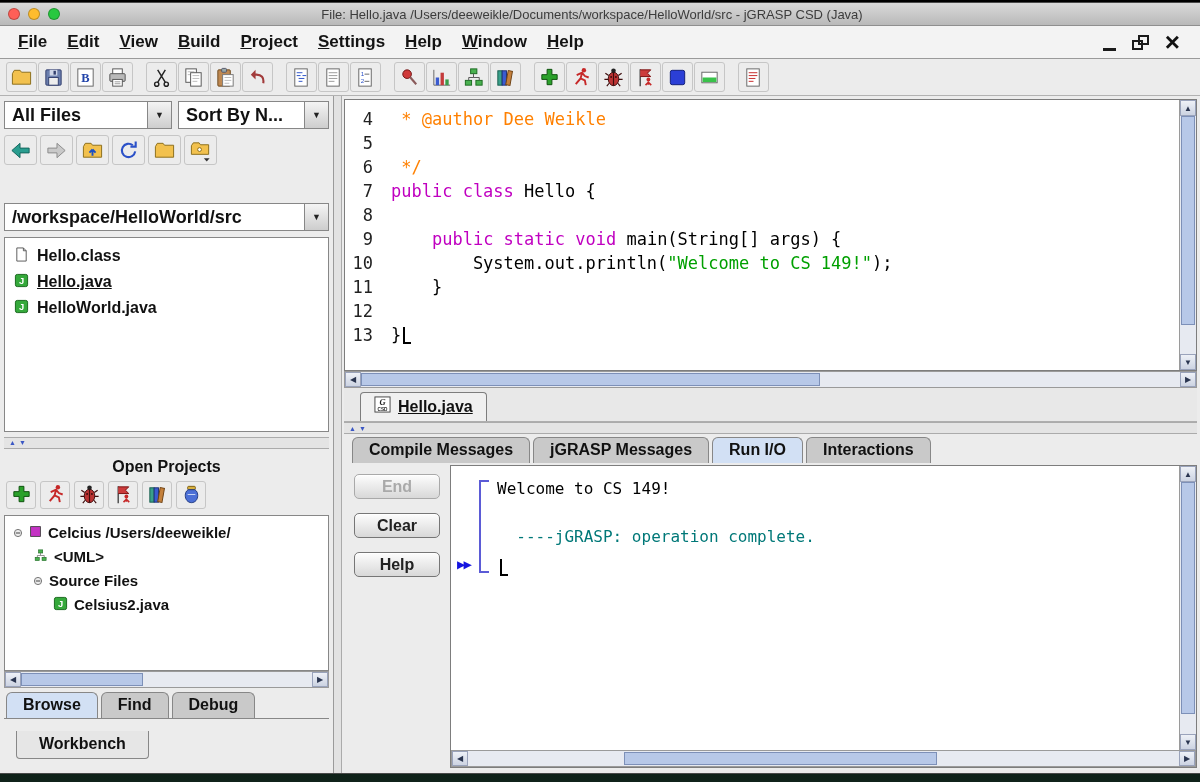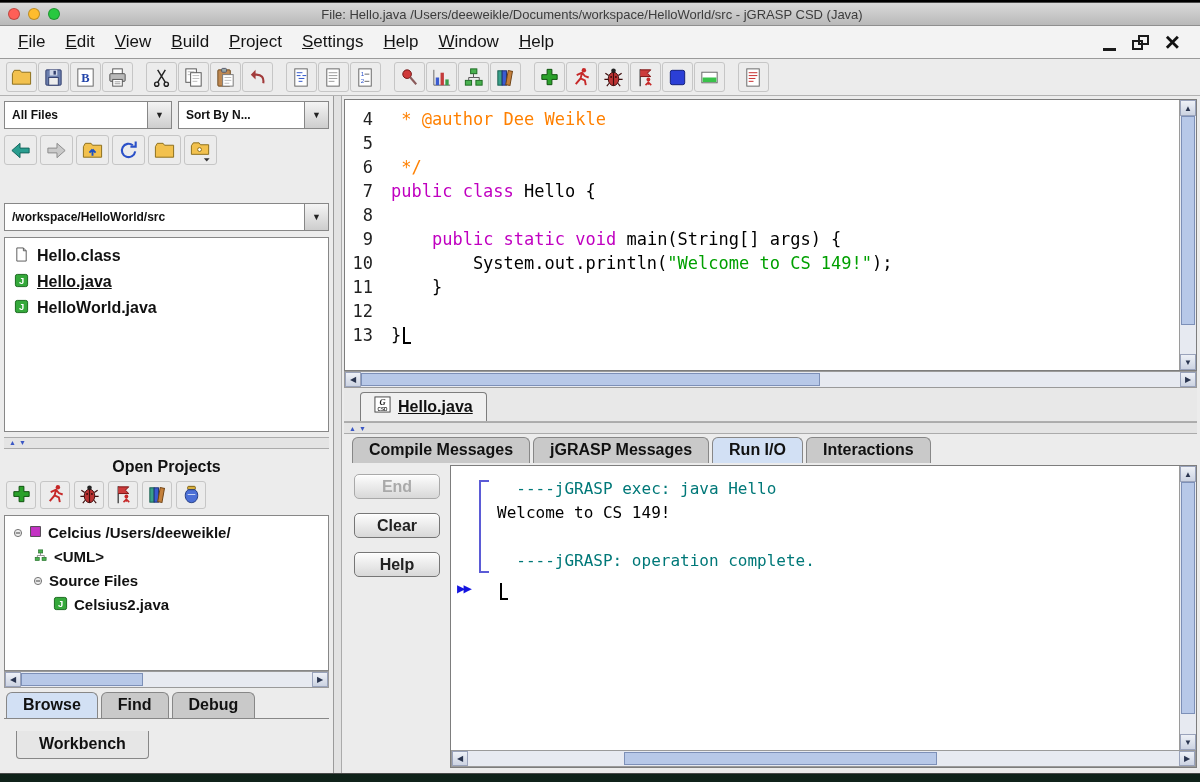--- a/index.html
+++ b/index.html
@@ -19,21 +19,21 @@
         border:1px solid rgba(0,0,0,.25); }
   .tl.red{ background:var(--mac_close); } .tl.yellow{ background:var(--mac_minimize); }
   .tl.green{ background:var(--mac_zoom); }
   .title-text { position:absolute; left:44px; right:60px; text-align:center; font-size:13px;
                 color:#3c3c3c; white-space:nowrap; overflow:hidden; }
 
   
   .menubar { height:33px; flex:none; background:#f3f3f3; border-bottom:1px solid #9a9a9a;
              display:flex; align-items:center; padding:0 8px; }
   .menu-items { display:flex; align-items:center; }
-  .menu-item { font-size:17px; font-weight:normal; color:#141414; padding:0 10px; cursor:default; }
+  .menu-item { font-size:17px; font-weight:bold; color:#141414; padding:0 10px; cursor:default; }
   .menu-item::first-letter { text-decoration:underline; }
   .win-controls { margin-left:auto; display:flex; align-items:center; gap:16px; padding-right:12px; }
   .wc { display:inline-block; }
   .wc.min i { display:block; width:13px; height:3px; background:#1a1a1a; margin-top:14px; }
   .wc.restore { position:relative; width:17px; height:15px; }
   .wc.restore i { position:absolute; right:0; top:0; width:11px; height:10px; border:2px solid #1a1a1a; }
   .wc.restore b { position:absolute; left:0; bottom:0; width:11px; height:10px; border:2px solid #1a1a1a; background:#f3f3f3; }
   .wc.close { font-size:26px; font-weight:bold; line-height:22px; color:#111; }
 
   
@@ -45,21 +45,21 @@
 
   
   .main { flex:1; display:flex; min-height:0; }
   .left { width:334px; flex:none; display:flex; flex-direction:column;
           background:#ececec; border-right:1px solid #9a9a9a; padding:5px 4px 2px 4px; }
   .vsplit { width:8px; flex:none; background:#e2e2e2; border-right:1px solid #ababab; }
   .right { flex:1; display:flex; flex-direction:column; min-width:0; padding:3px 3px 3px 2px; }
 
   
   .combo { display:flex; align-items:stretch; border:1px solid #878787; background:#fff; height:28px; }
-  .cval { flex:1; display:flex; align-items:center; padding:0 7px; font-size:12px; font-weight:bold;
+  .cval { flex:1; display:flex; align-items:center; padding:0 7px; font-size:18px; font-weight:bold;
           white-space:nowrap; overflow:hidden; color:#111; }
   .carr { width:24px; flex:none; display:flex; align-items:center; justify-content:center;
           background:linear-gradient(#f4f4f4,#cdcdcd); border-left:1px solid #878787;
           font-size:9px; color:#222; }
   .combo-row { display:flex; gap:6px; margin-bottom:6px; }
   .combo.filter { width:168px; } .combo.sortc { flex:1;text-align:center; } .combo.path { margin-bottom:6px;margin-top:32px; }
 
   .nav-row { display:flex; align-items:center; gap:3px; margin-bottom:6px; }
   .navbtn { width:33px; height:30px; display:flex; align-items:center; justify-content:center;
             border:1px solid #c6c6c6; border-radius:3px; }
@@ -587,21 +587,20 @@
           <div class="btn-col">
               <div class="mbtn disabled">End</div>
               <div class="mbtn">Clear</div>
               <div class="mbtn">Help</div>
             </div>
           <div class="out-wrap">
             <div class="out-main">
               <div class="out-area">
                 <div class="csd-bracket"></div>
                 <div id="out-lines">
-                    <div class="out-line o-jgrasp">  ----jGRASP exec: java Hello</div>
                     <div class="out-line o-plain">Welcome to CS 149!</div>
                     <div class="out-line o-plain"></div>
                     <div class="out-line o-jgrasp">  ----jGRASP: operation complete.</div>
                   </div>
                 <div class="out-prompt">
                   <span class="arrows">▶▶</span>
                   <span class="lcursor"></span>
                 </div>
               </div>
               <div class="sbv">

